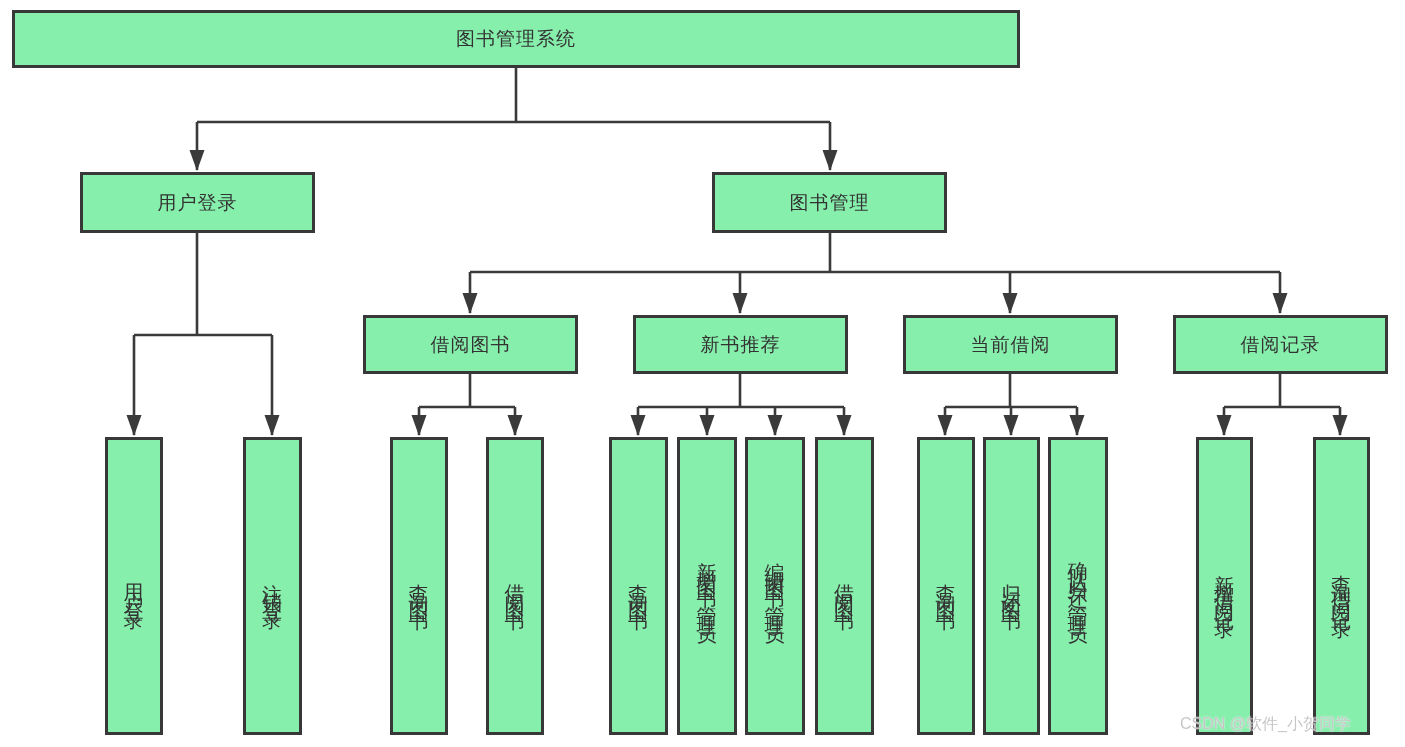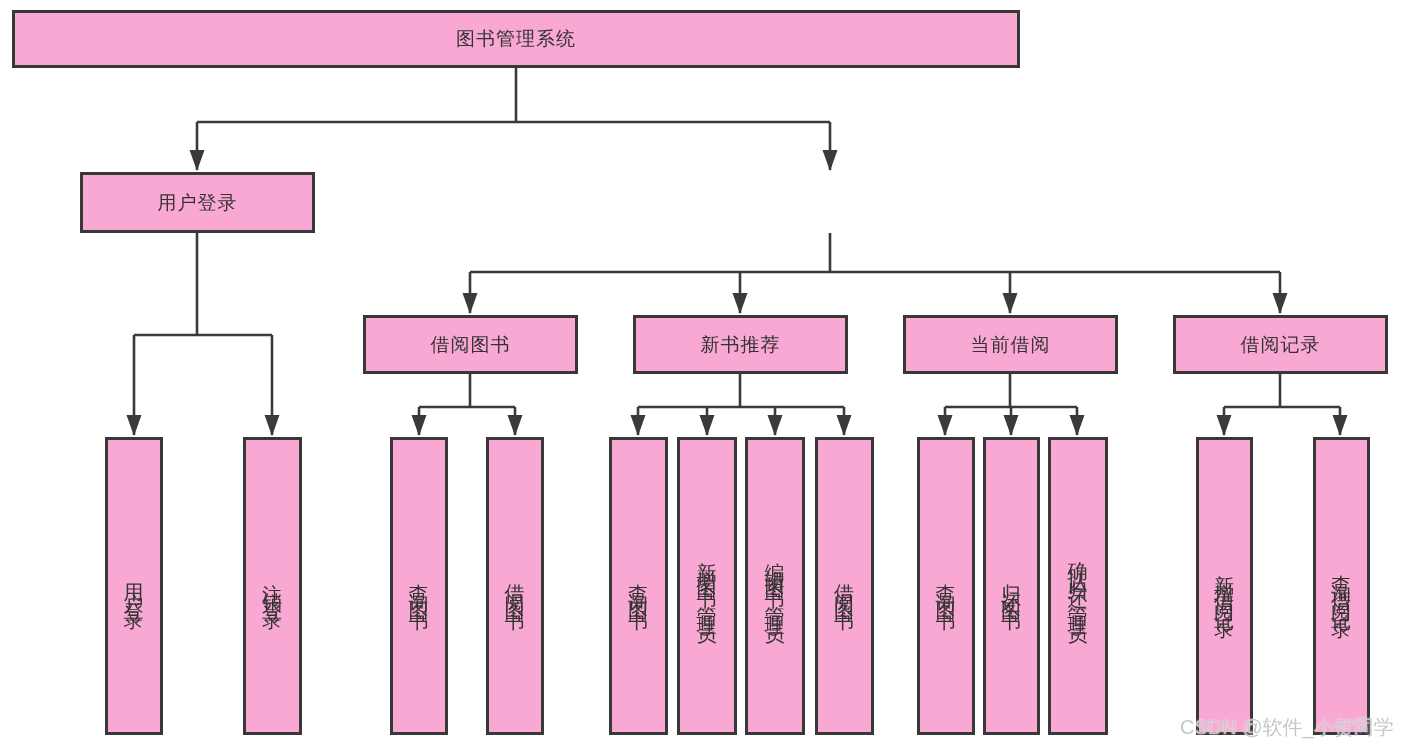--- a/index.html
+++ b/index.html
@@ -17,38 +17,38 @@
     font-family:"Liberation Sans","DejaVu Sans",sans-serif;
     overflow:hidden;
   }
   svg.connectors{position:absolute;left:0;top:0;width:1405px;height:747px;}
   svg.connectors path{stroke:var(--line);stroke-width:2.6;fill:none;}
   svg.connectors .arrowhead{fill:var(--line);}
   .node{
     position:absolute;
     box-sizing:border-box;
     border:3px solid var(--box-border);
-    background:#f9a8d4;
+    background:#86efac;
     display:flex;align-items:center;justify-content:center;
     color:var(--text);
   }
   .hnode{font-size:19px;letter-spacing:1px;white-space:nowrap;}
   .vnode span{
     writing-mode:vertical-rl;
     text-orientation:mixed;
     font-size:20px;
     line-height:1;
     letter-spacing:9px;
     color:var(--text);
   }
   .watermark{
     position:absolute;
     left:1180px;top:714px;
     width:225px;
-    font-size:20px;
+    font-size:16px;
     color:var(--watermark);
     text-shadow:0 0 2px #ffffff;
     white-space:nowrap;
     z-index:5;
   }
 </style>
 </head>
 <body>
 
 <div class="stage">
@@ -101,20 +101,23 @@
     <path d="M1340 407 V435" marker-end="url(#arrow)"></path>
   </svg>
 
   <div class="node hnode" style="left:12px;top:10px;width:1008px;height:58px">
     <span>图书管理系统</span>
   </div>
 
   <div class="node hnode" style="left:80px;top:172px;width:235px;height:61px">
     <span>用户登录</span>
   </div>
+  <div class="node hnode" style="left:712px;top:172px;width:235px;height:61px">
+    <span>图书管理</span>
+  </div>
 
   <div class="node hnode" style="left:363px;top:315px;width:215px;height:59px">
     <span>借阅图书</span>
   </div>
   <div class="node hnode" style="left:633px;top:315px;width:215px;height:59px">
     <span>新书推荐</span>
   </div>
   <div class="node hnode" style="left:903px;top:315px;width:215px;height:59px">
     <span>当前借阅</span>
   </div>

